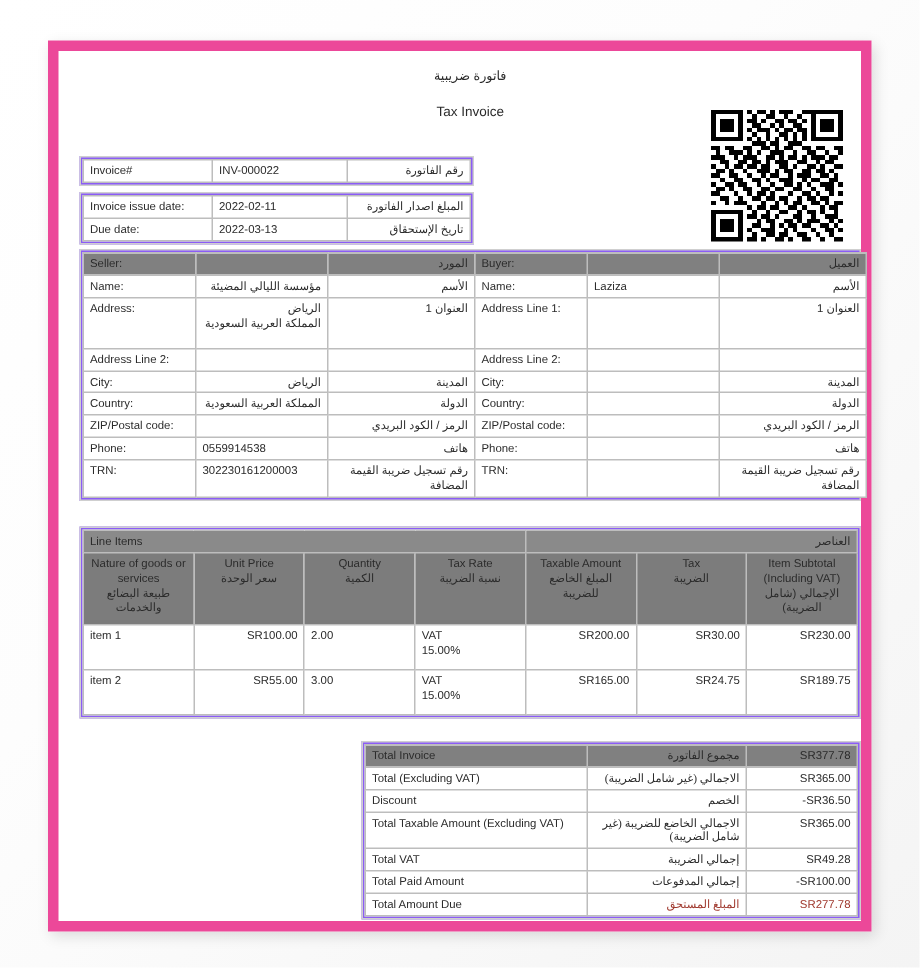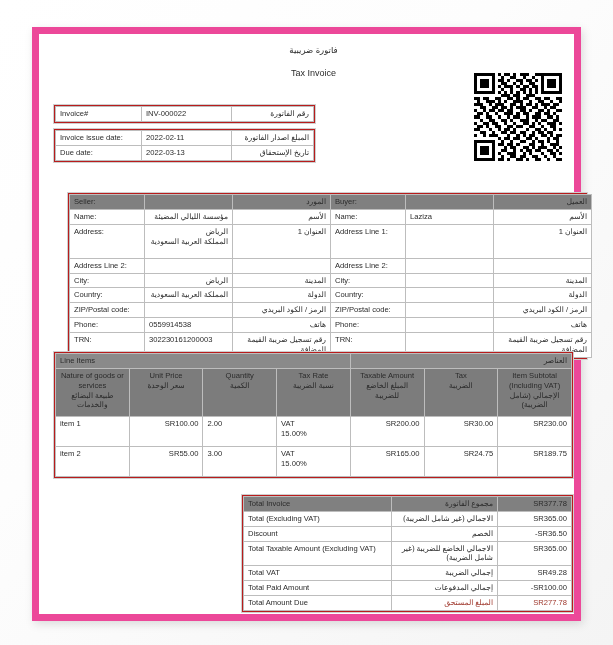--- a/index.html
+++ b/index.html
@@ -67,39 +67,38 @@
     padding: 2px 4px;
     font-size: 7.6px;
     color: #2b2b2b;
     vertical-align: top;
     font-weight: normal;
     line-height: 1.3;
   }
   .outer-frame {
     border: 1px solid #cfcfcf;
     padding: 1px;
-    background: #b91c1c;
+    background: #8b5cf6;
   }
 
   
   .meta-block { position: absolute; }
   #meta-number { left: 3px; top: 61px; width: 263px; }
   #meta-dates  { left: 3px; top: 85px; width: 263px; }
   .meta-block table { width: 100%; }
   .meta-block td { height: 13px; padding: 2px 4px; }
   .col-label  { width: 86px; }
   .col-value  { width: 90px; }
   .col-ar     { text-align: right; direction: rtl; }
 
   
   #party {
     position: absolute;
-    left: 3px; top: 149px;
+    left: 3px; top: 123px;
     width: 521px;
-    margin-left: 14px;
   }
   #party table { width: 100%; }
   .hdr-bar td {
     background: #808080;
     color: #ffffff;
     border: 1px solid #808080;
     font-size: 7.8px;
     padding: 3px 5px;
     height: 14px;
   }

